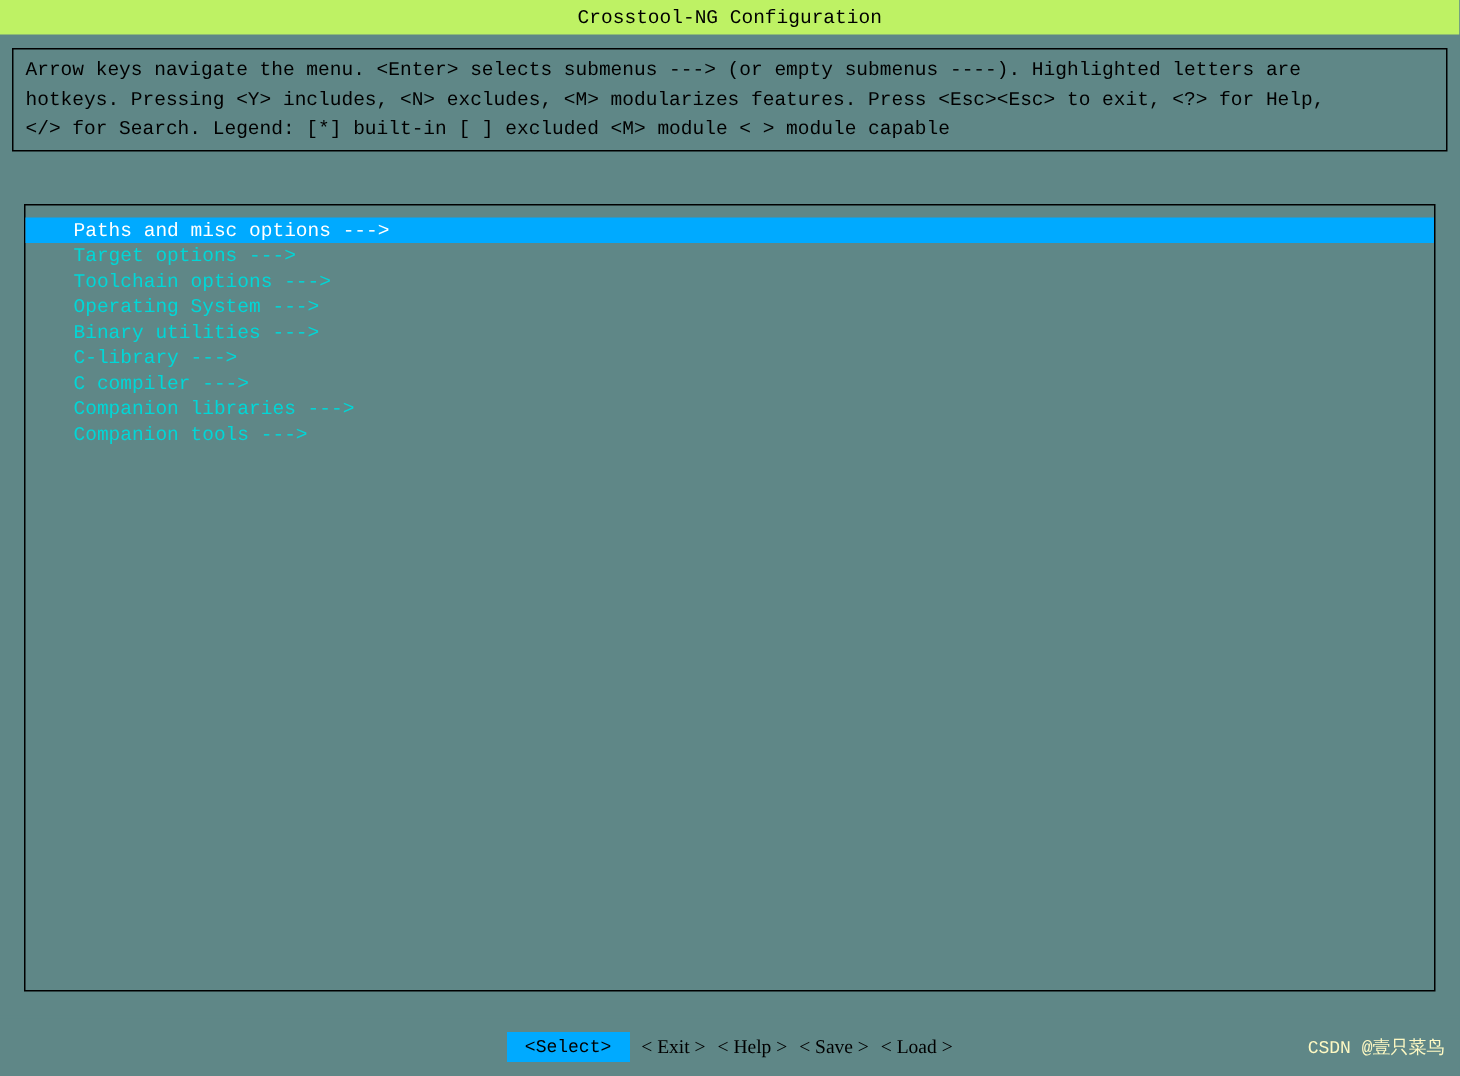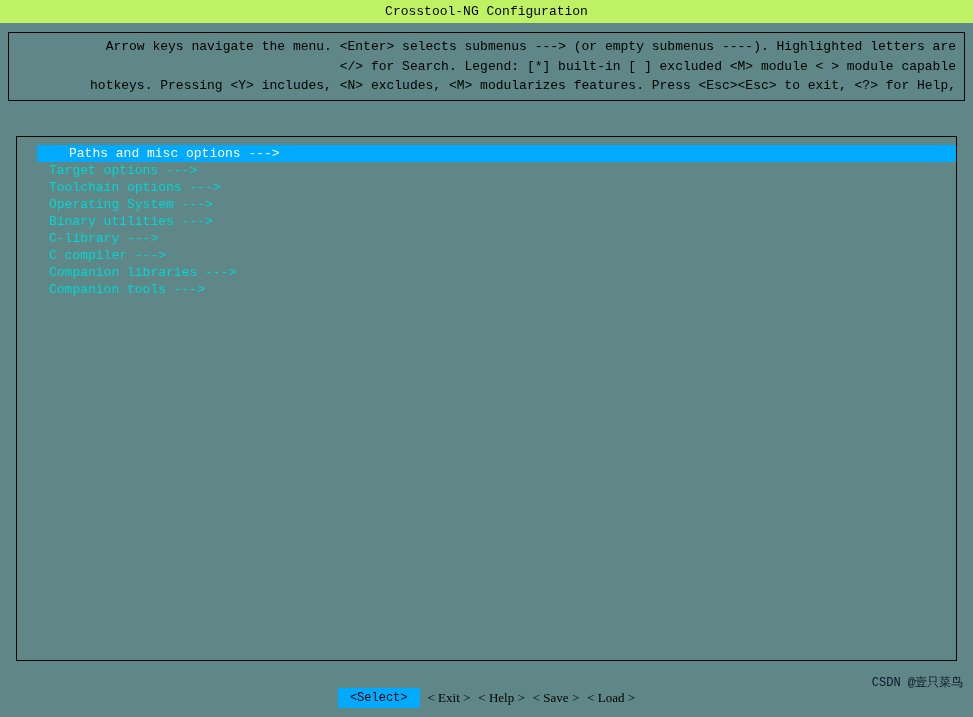--- a/index.html
+++ b/index.html
@@ -34,21 +34,20 @@
     }
 
     
     #info-box {
       border: 1px solid #000;
       margin: 4px 8px;
       padding: 4px 8px;
       background-color: #5f8787;
       color: #000;
       line-height: 1.5;
-      text-align: right;
     }
 
     
     #menu-container {
       margin: 8px 8px;
       border: 1px solid #000;
       background-color: #5f8787;
       position: absolute;
       top: 100px;
       left: 8px;
@@ -65,21 +64,20 @@
       align-items: center;
       padding: 1px 0;
       padding-left: 16px;
       color: #00d7d7;
       cursor: pointer;
     }
 
     .menu-item.selected {
       background-color: #00aaff;
       color: #fff;
-      margin-left: 20px;
     }
 
     .menu-item .marker {
       width: 16px;
       display: inline-block;
       color: #00d7d7;
     }
 
     .menu-item.selected .marker {
       background-color: #00aaff;
@@ -112,39 +110,39 @@
     }
 
     .bottom-btn-label {
       color: #000;
       font-family: Liberation Serif, serif;
       font-size: 13px;
     }
 
     #watermark {
       position: absolute;
-      bottom: 26px;
+      bottom: 10px;
       right: 10px;
-      color: #0f172a;
+      color: #fef9c3;
       font-size: 12px;
     }
   </style>
 </head>
 <body>
 
 <div id="title-bar">
   <span>Crosstool-NG Configuration</span>
 </div>
 
 <div id="terminal-area">
 
   <div id="info-box">
     <div>Arrow keys navigate the menu.  &lt;Enter&gt; selects submenus ---&gt; (or empty submenus ----).  Highlighted letters are</div>
+    <div>hotkeys.  Pressing &lt;Y&gt; includes, &lt;N&gt; excludes, &lt;M&gt; modularizes features.  Press &lt;Esc&gt;&lt;Esc&gt; to exit, &lt;?&gt; for Help,</div>
     <div>&lt;/&gt; for Search.  Legend: [*] built-in  [ ] excluded  &lt;M&gt; module  &lt; &gt; module capable</div>
-    <div>hotkeys.  Pressing &lt;Y&gt; includes, &lt;N&gt; excludes, &lt;M&gt; modularizes features.  Press &lt;Esc&gt;&lt;Esc&gt; to exit, &lt;?&gt; for Help,</div>
   </div>
 
   <div id="menu-container">
     <div id="menu-inner">
 
     <div class="menu-item selected">
           <span class="marker"> </span>
           <span>Paths and misc options  ---&gt;</span>
         </div>
         <div class="menu-item">

